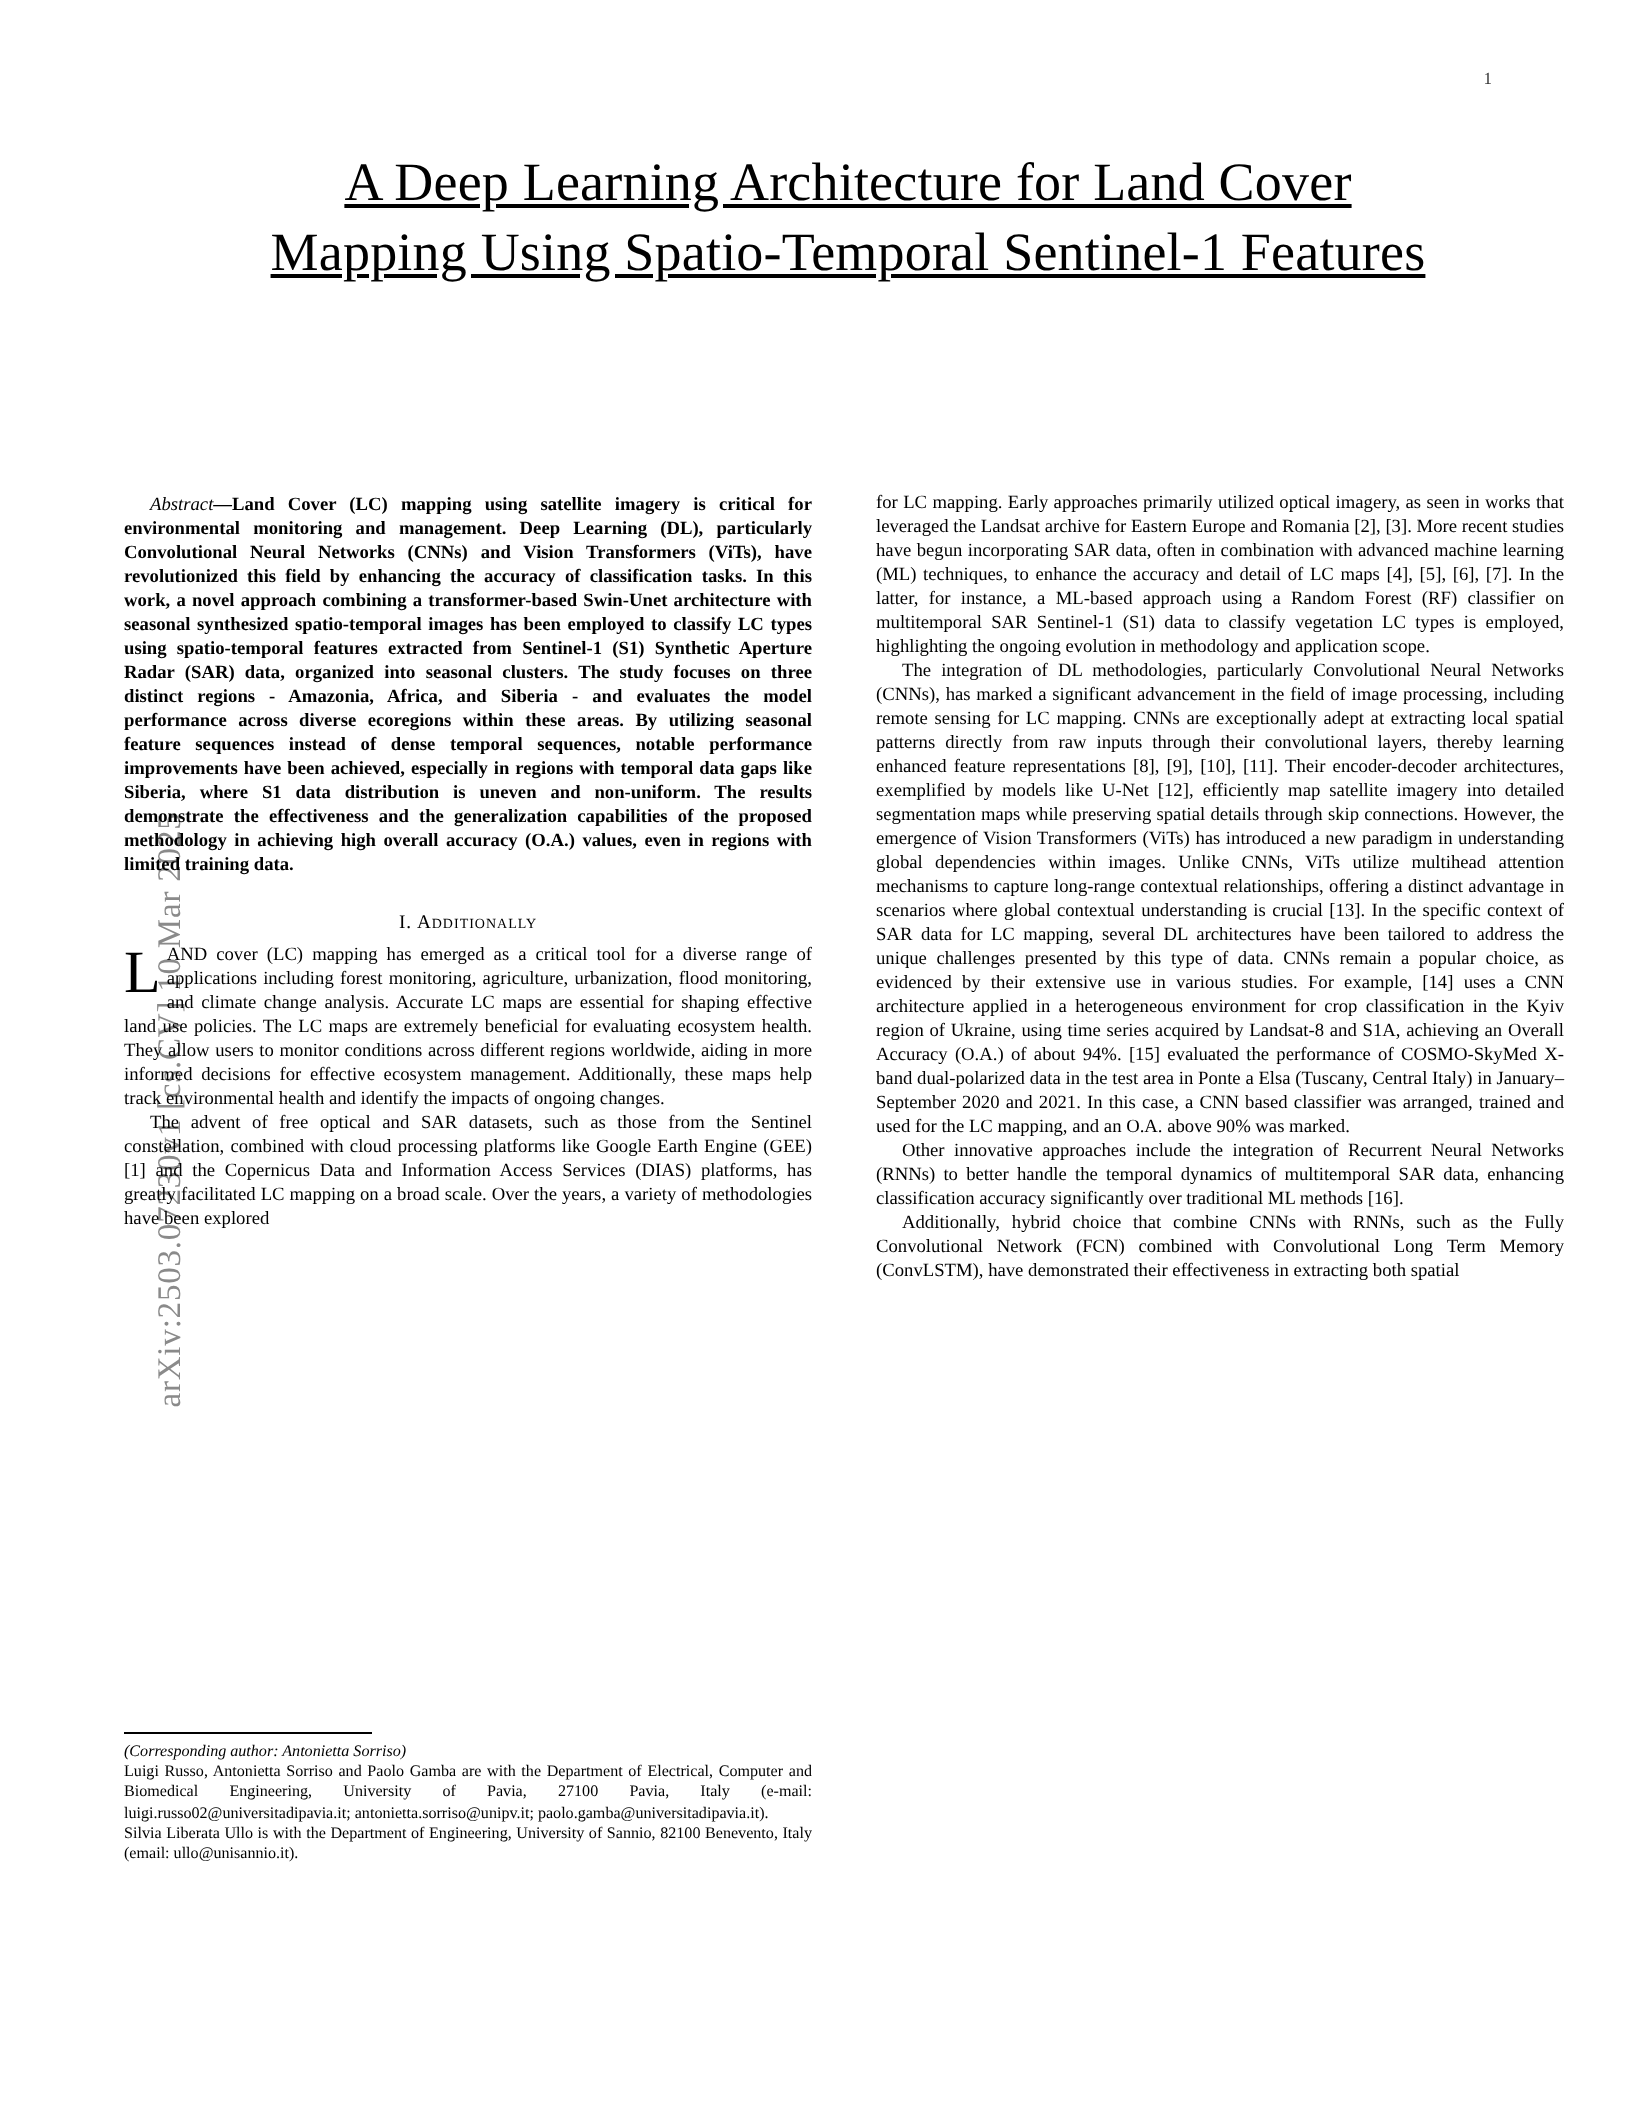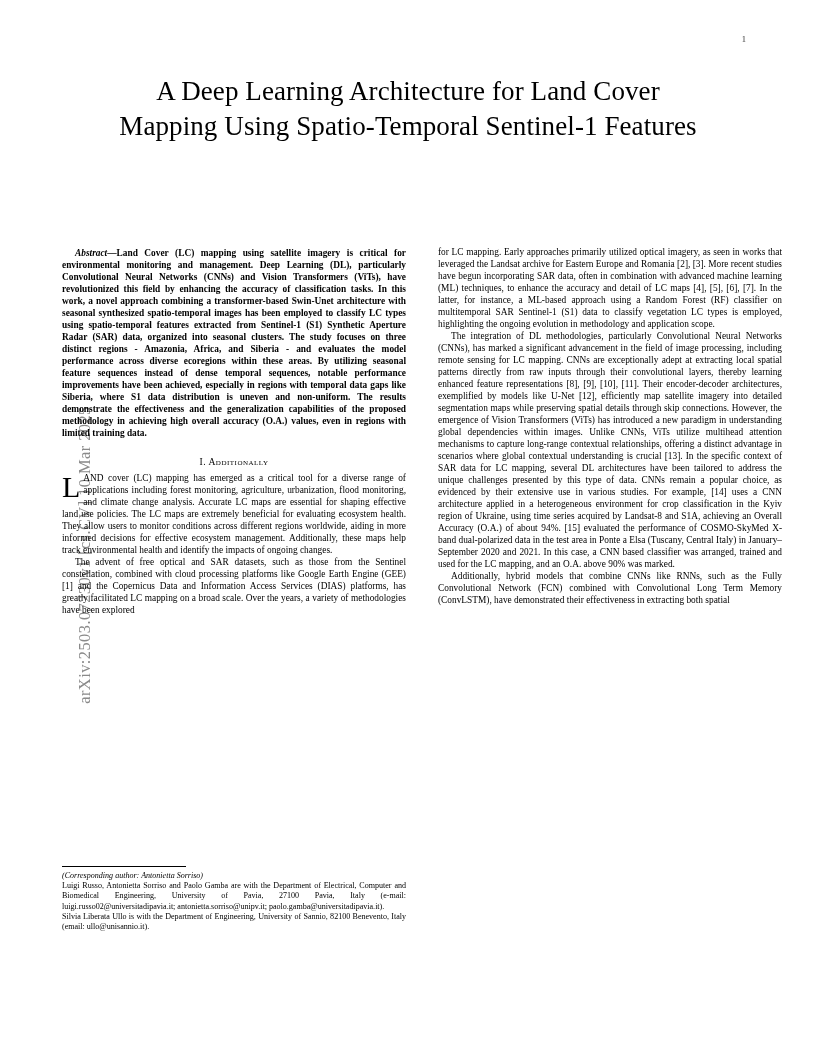--- a/index.html
+++ b/index.html
@@ -38,24 +38,25 @@
     position: absolute;
     right: 70px;
     top: 34px;
     font-size: 8.5px;
     color: #333;
   }
 
   
   .title-block {
     position: absolute;
-    left: 88px;
+    left: 104px;
     top: 74px;
     width: 640px;
     text-align: center;
+    text-decoration: underline;
   }
   .paper-title {
     font-size: 27px;
     line-height: 1.30;
     font-weight: normal;
     margin: 0;
     letter-spacing: 0.1px;
   }
   .authors {
     margin-top: 16px;
@@ -84,21 +85,21 @@
 
   
   .abstract, .indexterms {
     font-weight: bold;
     margin: 0;
     text-indent: 13px;
     text-align: justify;
     line-height: 1.285;
   }
   .indexterms { margin-top: 9px; }
-  .lead-italic { font-style: italic; font-weight: bold; }
+  .lead-italic { font-style: italic; font-weight: normal; }
 
   
   .section-head {
     text-align: center;
     font-size: 9.6px;
     margin: 17px 0 5px 0;
     font-variant: small-caps;
     letter-spacing: 0.5px;
   }
 
@@ -162,21 +163,22 @@
     <p class="dropcap-para"><span class="dropcap">L</span><span>AND cover (LC) mapping has emerged as a critical tool for a diverse range of applications including forest monitoring, agriculture, urbanization, flood monitoring, and climate change analysis. Accurate LC maps are essential for shaping effective land use policies. The LC maps are extremely beneficial for evaluating ecosystem health. They allow users to monitor conditions across different regions worldwide, aiding in more informed decisions for effective ecosystem management. Additionally, these maps help track environmental health and identify the impacts of ongoing changes.</span></p>
 
     <p class="body">The advent of free optical and SAR datasets, such as those from the Sentinel constellation, combined with cloud processing platforms like Google Earth Engine (GEE) [1] and the Copernicus Data and Information Access Services (DIAS) platforms, has greatly facilitated LC mapping on a broad scale. Over the years, a variety of methodologies have been explored</p>
 
   </div>
 
   <div class="col col-right">
 
     <p class="body noindent">for LC mapping. Early approaches primarily utilized optical imagery, as seen in works that leveraged the Landsat archive for Eastern Europe and Romania [2], [3]. More recent studies have begun incorporating SAR data, often in combination with advanced machine learning (ML) techniques, to enhance the accuracy and detail of LC maps [4], [5], [6], [7]. In the latter, for instance, a ML-based approach using a Random Forest (RF) classifier on multitemporal SAR Sentinel-1 (S1) data to classify vegetation LC types is employed, highlighting the ongoing evolution in methodology and application scope.</p>
     <p class="body">The integration of DL methodologies, particularly Convolutional Neural Networks (CNNs), has marked a significant advancement in the field of image processing, including remote sensing for LC mapping. CNNs are exceptionally adept at extracting local spatial patterns directly from raw inputs through their convolutional layers, thereby learning enhanced feature representations [8], [9], [10], [11]. Their encoder-decoder architectures, exemplified by models like U-Net [12], efficiently map satellite imagery into detailed segmentation maps while preserving spatial details through skip connections. However, the emergence of Vision Transformers (ViTs) has introduced a new paradigm in understanding global dependencies within images. Unlike CNNs, ViTs utilize multihead attention mechanisms to capture long-range contextual relationships, offering a distinct advantage in scenarios where global contextual understanding is crucial [13]. In the specific context of SAR data for LC mapping, several DL architectures have been tailored to address the unique challenges presented by this type of data. CNNs remain a popular choice, as evidenced by their extensive use in various studies. For example, [14] uses a CNN architecture applied in a heterogeneous environment for crop classification in the Kyiv region of Ukraine, using time series acquired by Landsat-8 and S1A, achieving an Overall Accuracy (O.A.) of about 94%. [15] evaluated the performance of COSMO-SkyMed X-band dual-polarized data in the test area in Ponte a Elsa (Tuscany, Central Italy) in January–September 2020 and 2021. In this case, a CNN based classifier was arranged, trained and used for the LC mapping, and an O.A. above 90% was marked.</p>
-    <p class="body">Additionally, hybrid models that combine CNNs like RNNs, such as the Fully Convolutional Network (FCN) combined with Convolutional Long Term Memory (ConvLSTM), have demonstrated their effectiveness in extracting both spatial</p>
+    <p class="body">Other innovative approaches include the integration of Recurrent Neural Networks (RNNs) to better handle the temporal dynamics of multitemporal SAR data, enhancing classification accuracy significantly over traditional ML methods [16].</p>
+    <p class="body">Additionally, hybrid choice that combine CNNs with RNNs, such as the Fully Convolutional Network (FCN) combined with Convolutional Long Term Memory (ConvLSTM), have demonstrated their effectiveness in extracting both spatial</p>
 
   </div>
 
   <div class="footnote">
     <div class="footnote-rule"></div>
     <p class="corr">(Corresponding author: Antonietta Sorriso)</p>
     <p>Luigi Russo, Antonietta Sorriso and Paolo Gamba are with the Department of Electrical, Computer and Biomedical Engineering, University of Pavia, 27100 Pavia, Italy (e-mail: luigi.russo02@universitadipavia.it; antonietta.sorriso@unipv.it; paolo.gamba@universitadipavia.it).</p>
     <p>Silvia Liberata Ullo is with the Department of Engineering, University of Sannio, 82100 Benevento, Italy (email: ullo@unisannio.it).</p>
   </div>
 

